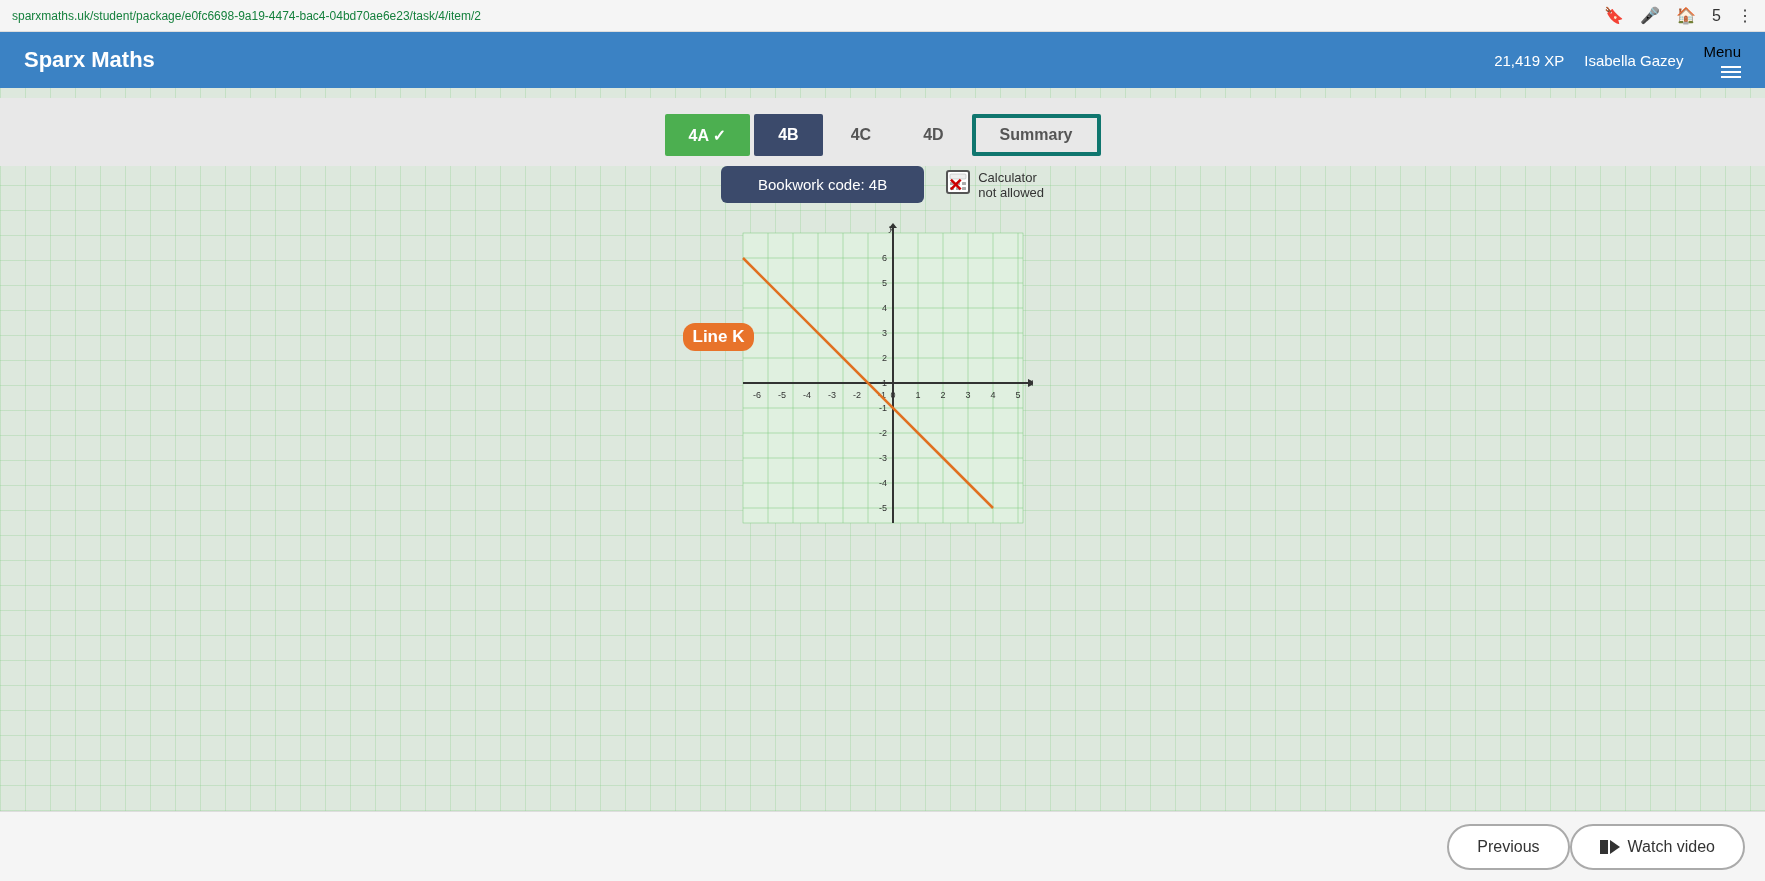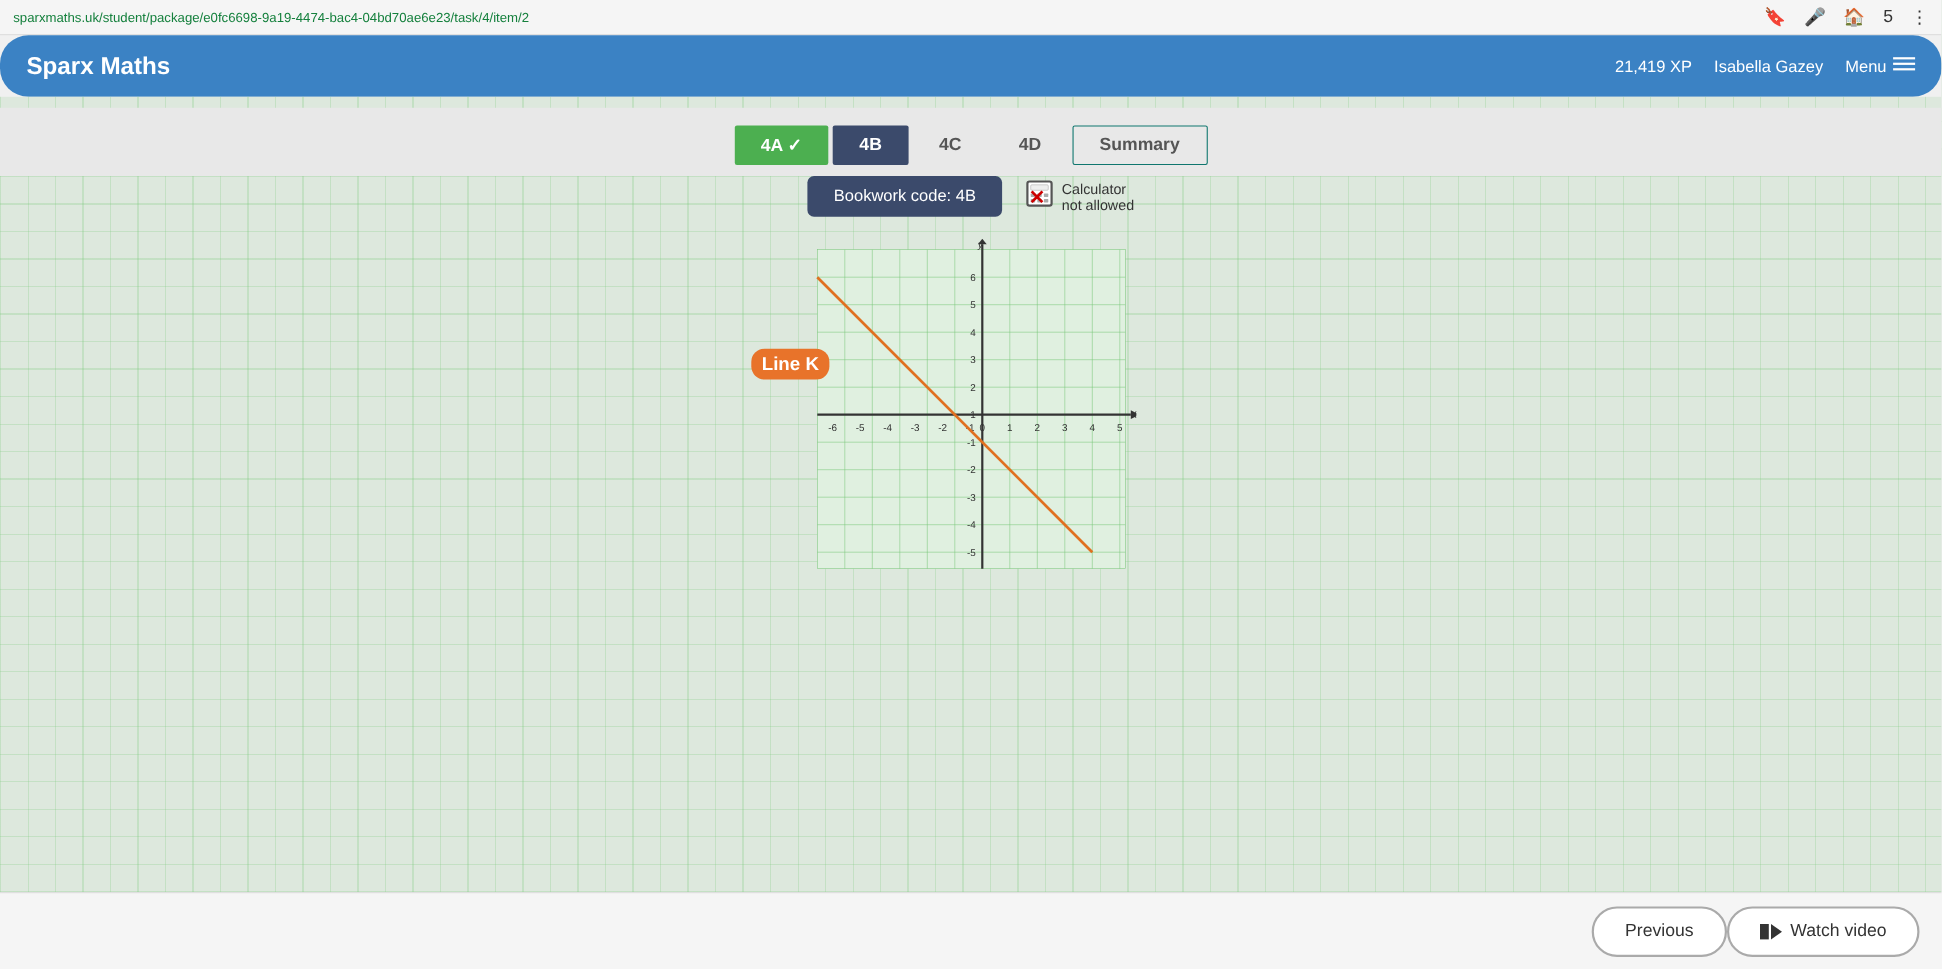--- a/index.html
+++ b/index.html
@@ -35,43 +35,43 @@
       font-size: 16px;
     }
 
     
     .header {
       background: #3b82c4;
       height: 56px;
       display: flex;
       align-items: center;
       padding: 0 24px;
-      border-radius: 26px;
     }
     .header-title {
       color: white;
       font-size: 22px;
       font-weight: bold;
     }
     .header-right {
       margin-left: auto;
       display: flex;
       align-items: center;
       gap: 20px;
       color: white;
       font-size: 15px;
     }
     .menu-btn {
       display: flex;
-      align-items: flex-start;
+      align-items: flex-end;
       gap: 6px;
       cursor: pointer;
-      color: #ffffff;
+      color: #000000;
       font-size: 15px;
       font-weight: 500;
+      flex-direction: column;
     }
     .hamburger {
       display: flex;
       flex-direction: column;
       gap: 3px;
     }
     .hamburger span {
       display: block;
       width: 20px;
       height: 2px;
@@ -102,35 +102,35 @@
       background: #3b4a6b;
       color: white;
     }
     .tab-inactive {
       background: transparent;
       color: #555;
     }
     .tab-summary {
       background: transparent;
       color: #555;
-      border: 1px solid #0f766e;
+      border: 4px solid #0f766e;
     }
 
     
     .bookwork-row {
       display: flex;
       justify-content: center;
       align-items: center;
       gap: 20px;
       margin-bottom: 20px;
     }
     .bookwork-badge {
       background: #3b4a6b;
       color: white;
-      padding: 10px 24px;
+      padding: 10px 37px;
       border-radius: 6px;
       font-size: 15px;
       font-weight: 500;
     }
     .calculator-info {
       display: flex;
       align-items: center;
       gap: 6px;
       font-size: 13px;
       color: #333;

